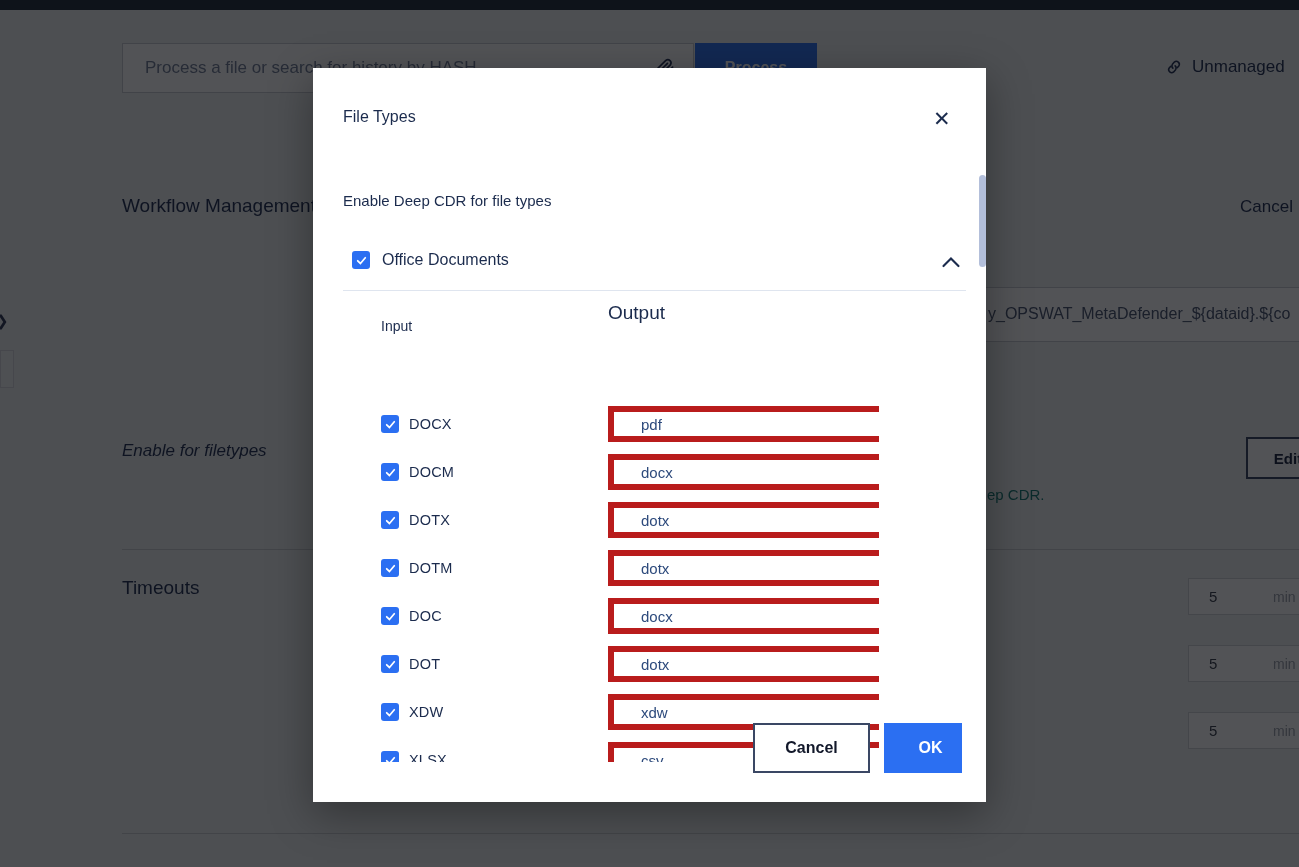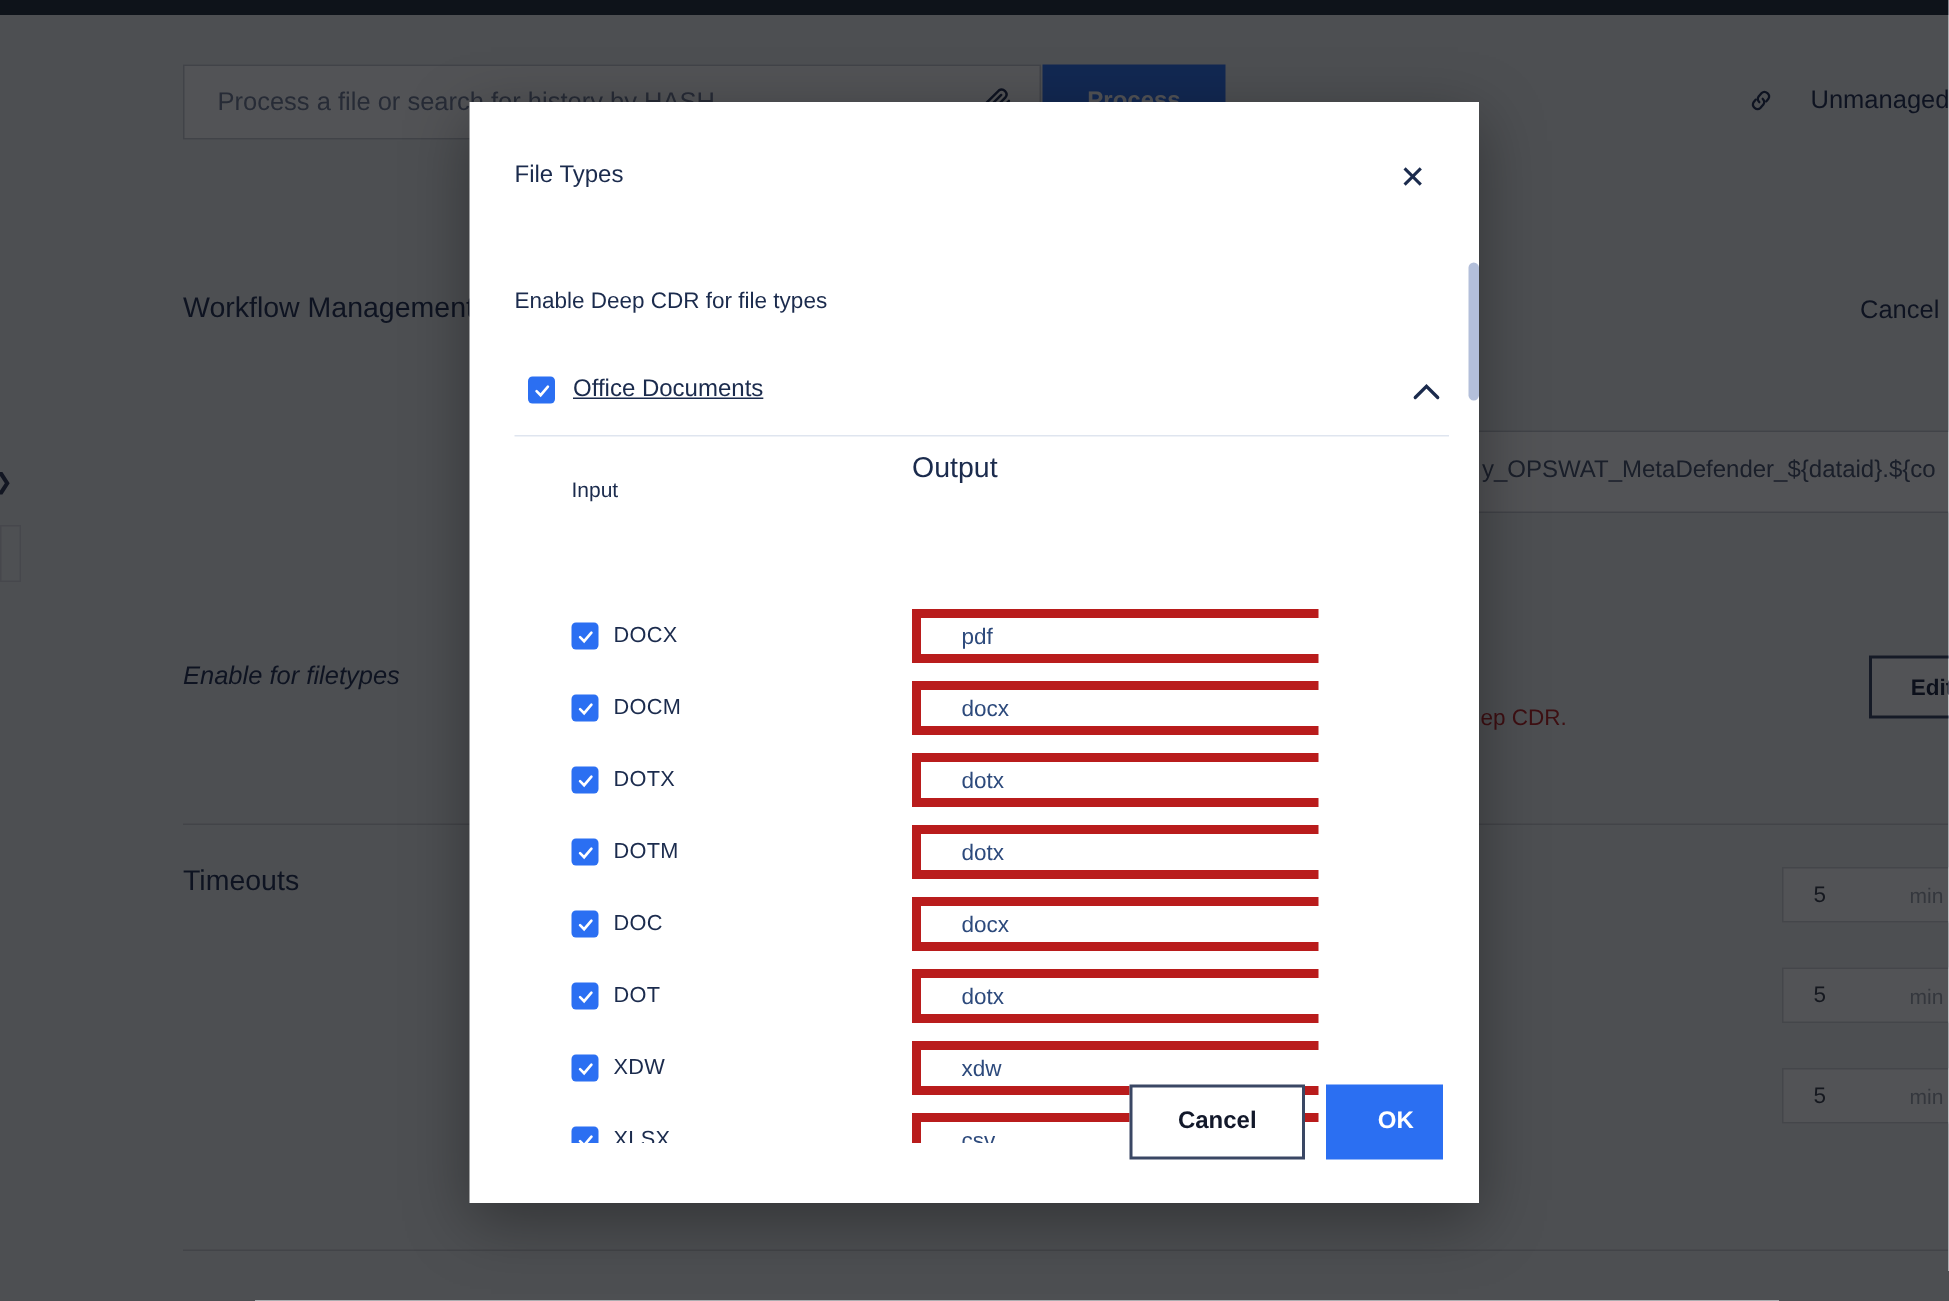--- a/index.html
+++ b/index.html
@@ -16,58 +16,58 @@
     border:1px solid #c6cad1; display:flex; align-items:center; padding:0 18px 0 22px; }
   .search-field input { border:none; outline:none; flex:1; font-size:17px;
     font-family:"Liberation Sans",sans-serif; color:#2c3950; background:transparent; }
   .search-field input::placeholder { color:#6e7b94; opacity:1; }
   .clip-icon { width:22px; height:22px; flex:0 0 auto; }
 
   .process-btn { left:695px; top:43px; width:122px; height:50px; background:#2b6ff2;
     color:#fff; font-size:16px; font-weight:600; display:flex; align-items:center;
     justify-content:center; border:none; cursor:pointer; }
 
-  .unmanaged { left:1165px; top:57px; display:flex; align-items:center; gap:24px;
+  .unmanaged { left:1165px; top:57px; display:flex; align-items:center; gap:9px;
     color:#1b2b4d; font-size:17px; font-weight:500; }
 
   .wf-title { left:122px; top:195px; font-size:19px; color:#1b2b4d; font-weight:500; white-space:nowrap; }
   .wf-cancel { left:1240px; top:197px; font-size:17px; color:#1b2b4d; font-weight:500; cursor:pointer; }
 
   .filename-field { left:690px; top:287px; width:690px; height:55px; background:#fff;
     border:1px solid #c6cad1; }
   .filename-text { left:988px; top:305px; font-size:16px; color:#44506b; white-space:nowrap; }
 
   .edge-chevron { left:-4px; top:312px; font-size:15px; color:#2a3450; }
   .edge-block { left:0; top:350px; width:14px; height:38px; background:#f2f3f5; border:1px solid #d5d8dc; }
 
   .divider { background:#caccd1; height:1px; }
 
   .filetypes-label { left:122px; top:441px; font-size:17px; font-style:italic; color:#1b2b4d; white-space:nowrap; }
   .edit-btn { left:1246px; top:437px; width:84px; height:42px; background:#fff;
     border:2px solid #33405f; color:#16203a; font-size:15px; font-weight:600;
     display:flex; align-items:center; justify-content:center; cursor:pointer; }
-  .cdr-fragment { left:987px; top:470px; font-size:15px; color:#b91c1c; white-space:nowrap; }
+  .cdr-fragment { left:987px; top:486px; font-size:15px; color:#0f766e; white-space:nowrap; }
 
   .timeouts-title { left:122px; top:577px; font-size:19px; color:#1b2b4d; font-weight:500; }
   .t-field { left:1188px; width:140px; height:37px; background:#fff; border:1px solid #cfd2d8;
     display:flex; align-items:center; padding:0 14px 0 20px; }
   .t-field .t-val { font-size:15px; color:#333946; }
   .t-field .t-unit { position:absolute; left:84px; font-size:14px; color:#9aa0ab; }
 
   
   #dim { position:absolute; inset:0; z-index:2; background:rgba(8,10,14,0.70); }
 
   
   #modal { position:absolute; left:313px; top:68px; width:673px; height:734px; z-index:3;
     background:#fff; box-shadow:0 12px 40px rgba(0,0,0,0.35); color:#1b2b4d; }
   .m-title { left:30px; top:40px; font-size:16px; font-weight:500; }
   .m-close { left:620px; top:40px; font-size:21px; color:#1b2b4d; cursor:pointer; line-height:1; }
   .m-subtitle { left:30px; top:124px; font-size:15px; }
 
-  .group-row { left:39px; top:183px; display:flex; align-items:center; gap:12px;text-decoration:underline; }
+  .group-row { left:39px; top:183px; display:flex; align-items:center; gap:12px; }
   .cb { width:18px; height:18px; background:#2b6ff2; border-radius:3px; display:inline-flex;
     align-items:center; justify-content:center; flex:0 0 auto; cursor:pointer; }
   .cb svg { width:13px; height:13px; }
   .group-label { font-size:16px; font-weight:500; }
   .chev-up { left:628px; top:186px; width:20px; height:14px; cursor:pointer; }
 
   .m-divider { left:30px; top:222px; width:623px; height:1px; background:#dfe5ef; }
   .col-input { left:68px; top:250px; font-size:14px; font-weight:500; }
   .col-output { left:295px; top:234px; font-size:19px; font-weight:500; }
 

